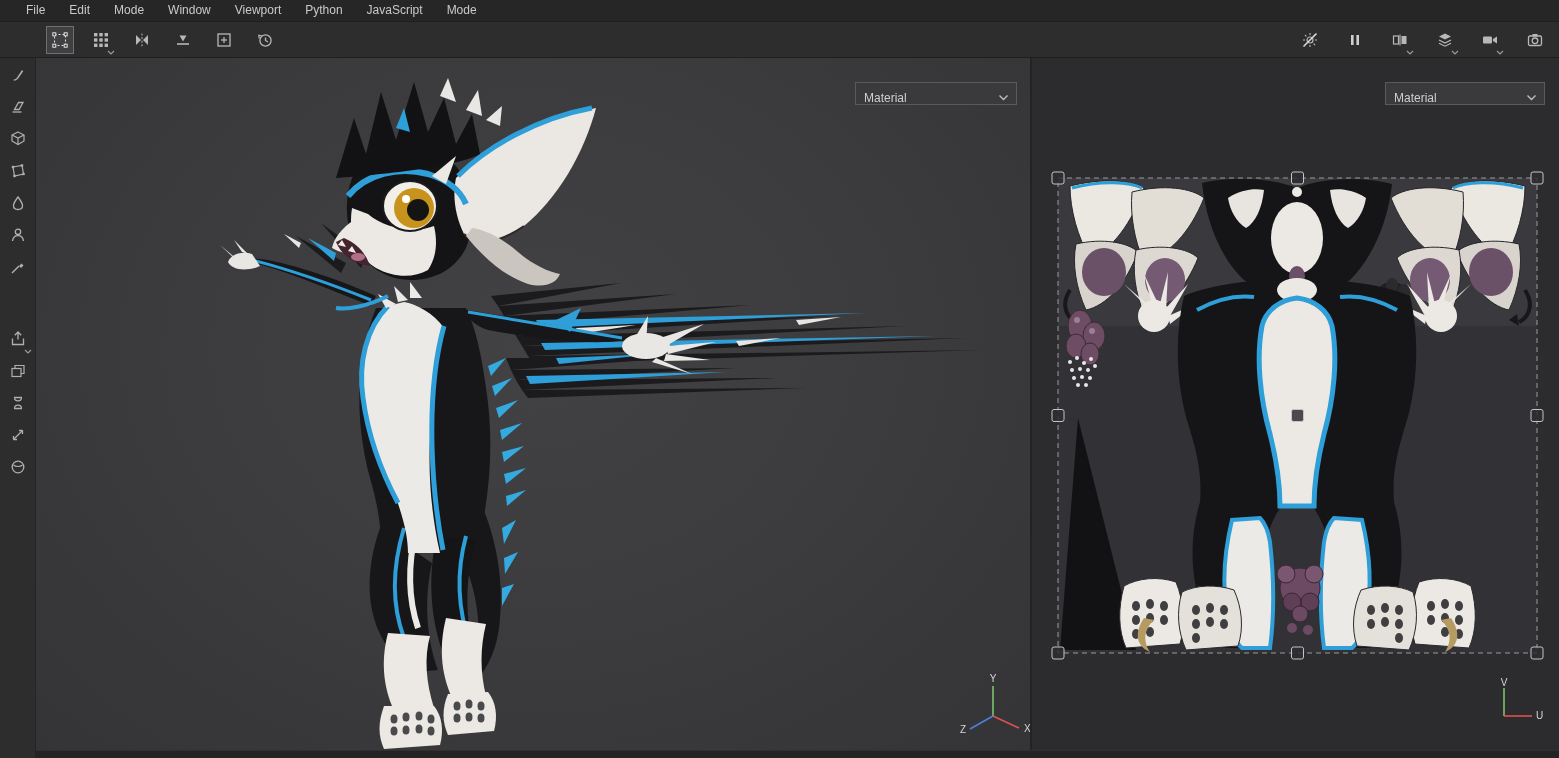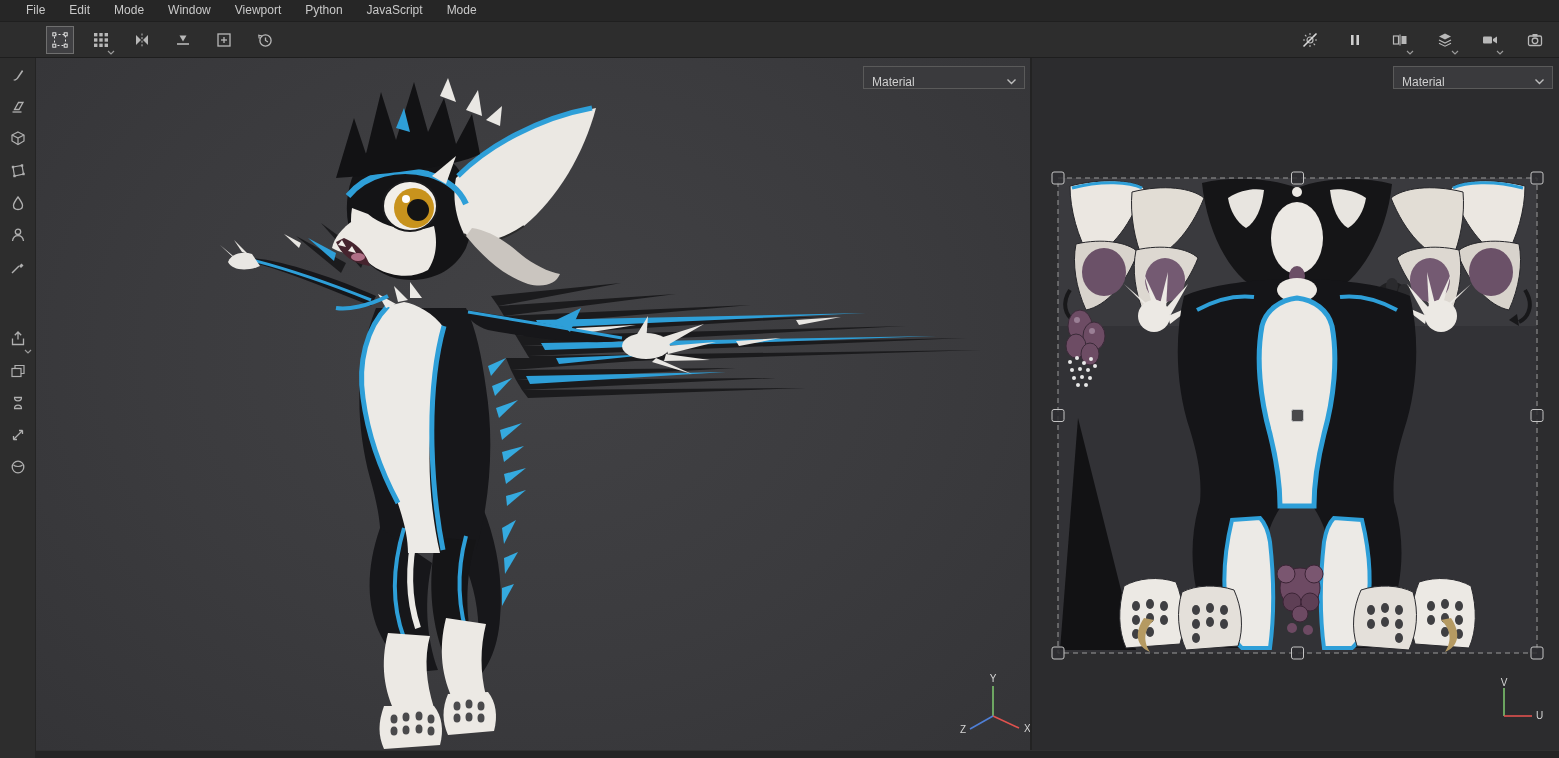--- a/index.html
+++ b/index.html
@@ -46,24 +46,24 @@
   .tool-btn.gap { margin-top:40px; }
   
   .vp { position:absolute; top:58px; height:692px; overflow:hidden; }
   .vp3d { left:36px; width:994px;
     background:radial-gradient(ellipse at 50% 42%, #424245 0%, #3b3b3e 55%, #343437 100%); }
   .vp-divider { position:absolute; left:1030px; top:58px; width:2px; height:692px; background:#232323; z-index:5; }
   .vp2d { left:1032px; width:527px; background:#2c2c2e; }
   .scene-svg { position:absolute; left:0; top:0; }
   
   .material-dd {
-    position:absolute; top:8px; height:23px; box-sizing:border-box;
+    position:absolute; top:24px; height:23px; box-sizing:border-box;
     background:#3a3a3d; border:1px solid #5a5a5a;
     display:flex; align-items:center; justify-content:space-between;
-    padding:8px 7px 0 8px; font-size:12px; color:#cfcfcf; cursor:pointer; z-index:4;margin-left:8px;
+    padding:8px 7px 0 8px; font-size:12px; color:#cfcfcf; cursor:pointer; z-index:4;
   }
   .vp3d .material-dd { left:819px; width:162px; }
   .vp2d .material-dd { left:353px; width:160px; }
   
   .gizmo { position:absolute; z-index:3; }
   .gizmo text { font-family:"Liberation Sans", sans-serif; font-size:10px; fill:#d6d6d6; }
   .g3d { left:921px; top:614px; }
   .g2d { left:456px; top:620px; }
   
   .bottom-edge {

